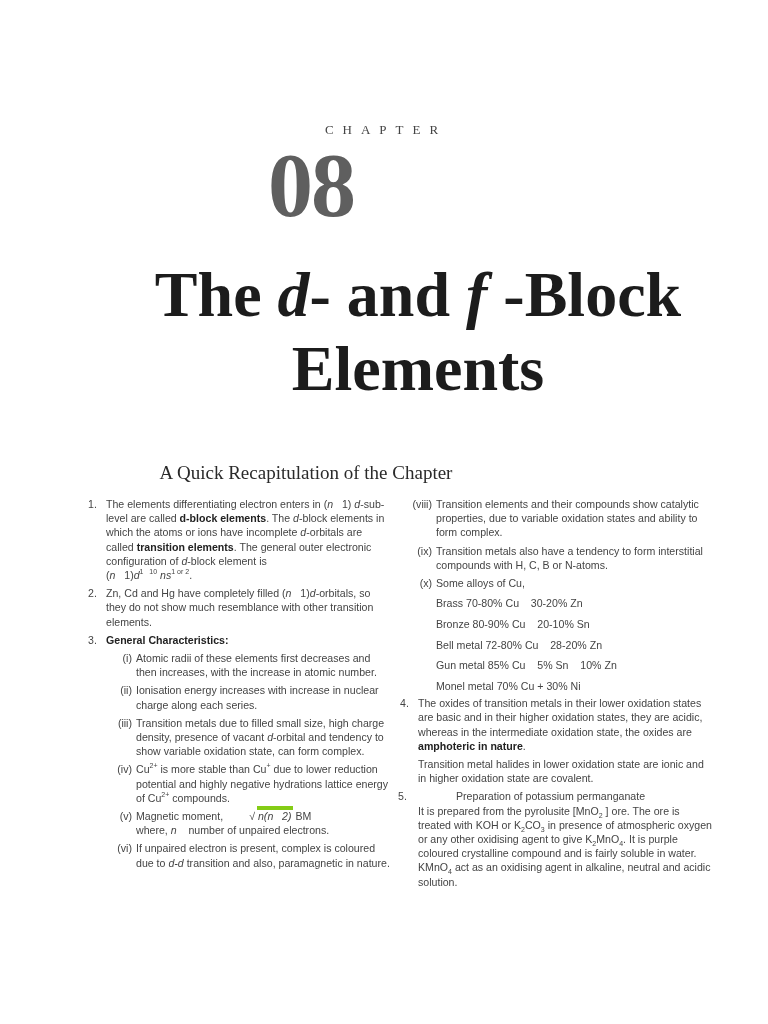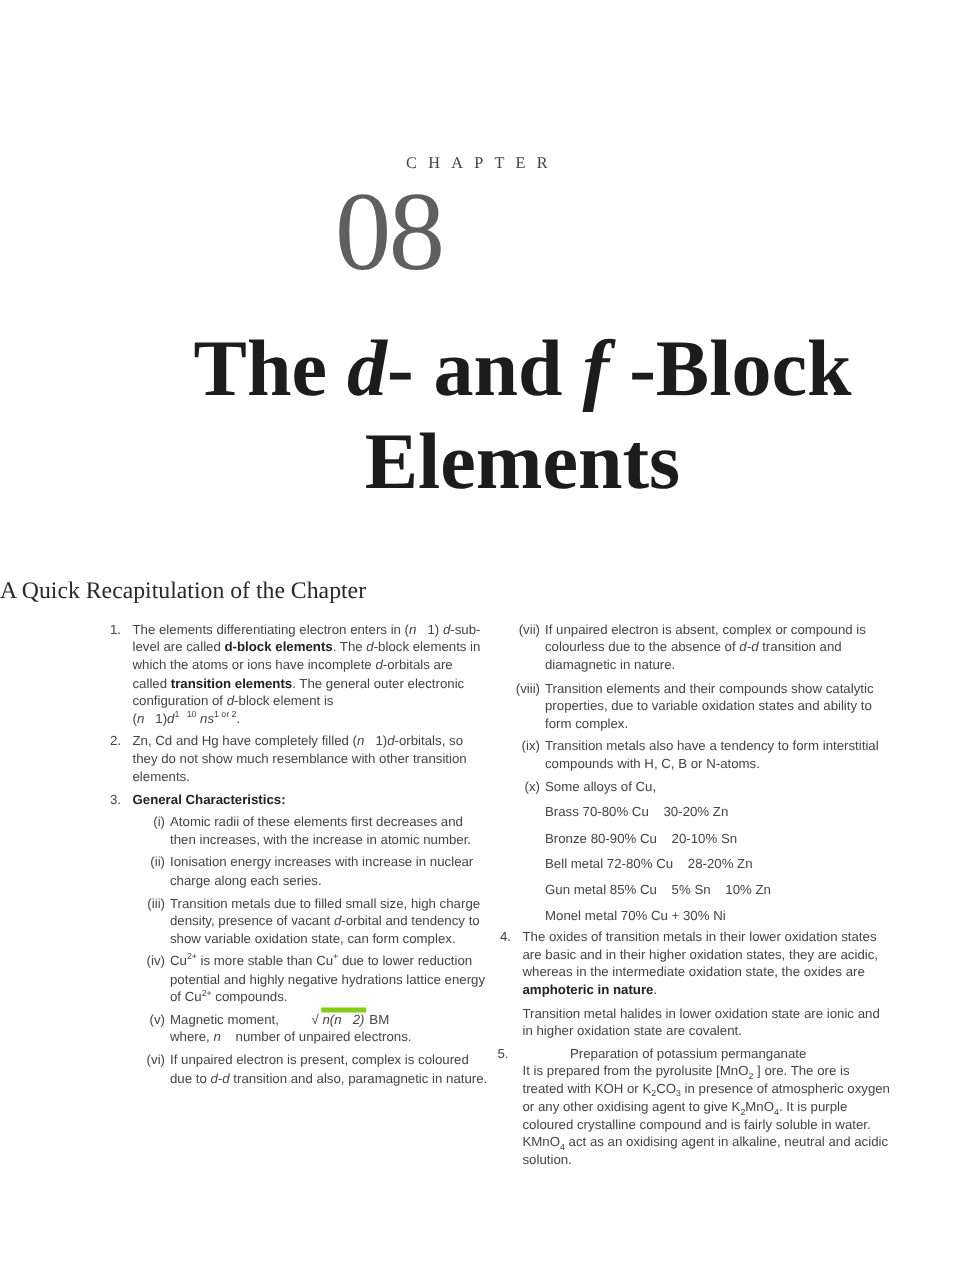--- a/index.html
+++ b/index.html
@@ -1,21 +1,21 @@
 <!DOCTYPE html>
 <html><head>
 <meta charset="utf-8">
 <style>
   html, body { margin:0; padding:0; background:#ffffff; }
   body { width:768px; height:1024px; position:relative; overflow:hidden; font-family:"Liberation Sans", sans-serif; color:#3a3a3a; }
   .chapter-label { position:absolute; top:122px; left:0; width:768px; text-align:center; font-family:"Liberation Serif", serif; font-size:13px; letter-spacing:9px; color:#444; padding-left:2px; }
-  .chapter-num { position:absolute; top:138px; left:0; width:622px; text-align:center; font-family:"Liberation Serif", serif; font-weight:normal; font-size:90px; line-height:96px; color:#5f5f5f; letter-spacing:-2px; }
+  .chapter-num { position:absolute; top:138px; left:0; width:622px; text-align:center; font-family:"Liberation Serif", serif; font-weight:bold; font-size:90px; line-height:96px; color:#5f5f5f; letter-spacing:-2px; }
   .title { position:absolute; top:258px; left:0; width:768px; text-align:center; font-family:"Liberation Serif", serif; font-weight:bold; font-size:64px; line-height:74px; color:#1c1c1c;padding-left:34px; }
   .title .it { font-style:italic; }
-  .subtitle { position:absolute; top:462px; left:0; width:612px; text-align:left; font-family:"Liberation Serif", serif; font-size:19px; color:#2a2a2a; }
+  .subtitle { position:absolute; top:462px; left:0; width:612px; text-align:center; font-family:"Liberation Serif", serif; font-size:19px; color:#2a2a2a; }
   .col { position:absolute; font-size:10.6px; line-height:14.2px; color:#444; }
   .col-left { left:88px; top:497px; width:302px; }
   .col-right { left:400px; top:497px; width:312px; }
   .item { position:relative; padding-left:18px; margin-bottom:4px; }
   .item .num { position:absolute; left:0; top:0; }
   .sub { position:relative; padding-left:48px; margin-bottom:4px; }
   .sub .rn { position:absolute; left:0; top:0; width:44px; text-align:right; }
   .col-right .sub { padding-left:36px; }
   .col-right .sub .rn { width:32px; }
   .alloy { padding-left:36px; margin-bottom:6.5px; }
@@ -78,24 +78,20 @@
     <span>where, </span><i>n</i><span style="white-space:pre">    number of unpaired electrons.</span>
   </div>
   <div class="sub">
     <span class="rn">(vi)</span>
     <span>If unpaired electron is present, complex is coloured due to </span><i>d-d</i><span> transition and also, paramagnetic in nature.</span>
   </div>
 </div>
 
 <div class="col col-right">
   <div class="sub">
-    <span class="rn">(vii)</span>
-    <span>If unpaired electron is absent, complex or compound is colourless due to the absence of </span><i>d-d</i><span> transition and diamagnetic in nature.</span>
-  </div>
-  <div class="sub">
     <span class="rn">(viii)</span>
     <span>Transition elements and their compounds show catalytic properties, due to variable oxidation states and ability to form complex.</span>
   </div>
   <div class="sub">
     <span class="rn">(ix)</span>
     <span>Transition metals also have a tendency to form interstitial compounds with H, C, B or N-atoms.</span>
   </div>
   <div class="sub" style="margin-bottom:6px;">
     <span class="rn">(x)</span>
     <span>Some alloys of Cu,</span>

